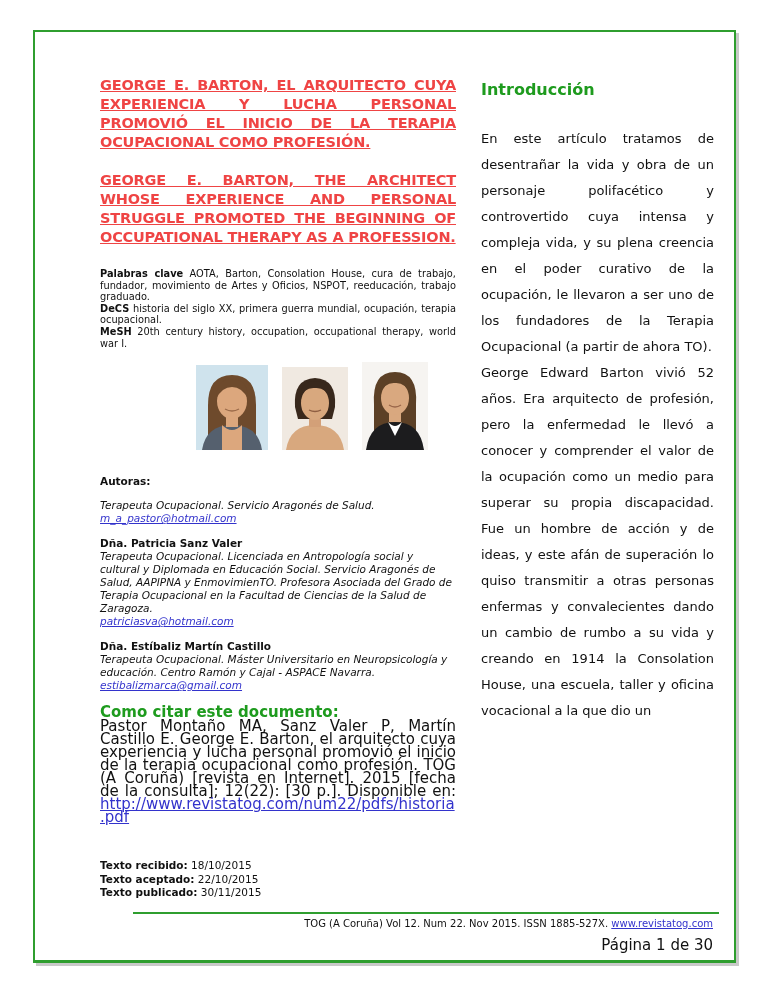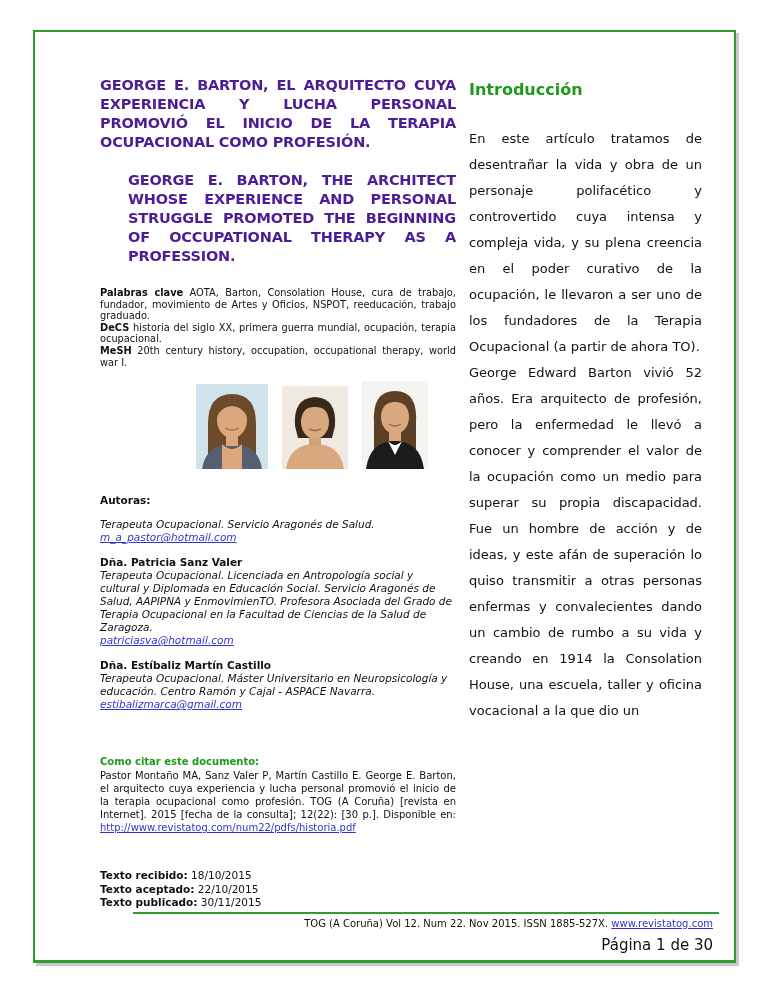--- a/index.html
+++ b/index.html
@@ -10,47 +10,47 @@
   }
   .border-box{
     position:absolute;left:33px;top:30px;width:699px;height:928px;
     border:2px solid #2f9e2f;border-bottom-width:3px;
     box-shadow:3px 3px 0 #c9c9c9;
     background:#fff;
   }
   
   .left-col{position:absolute;left:100px;top:76px;width:356px;}
   .title{
-    color:#4c1d95;font-weight:bold;font-size:14.5px;line-height:19px;
-    text-align:justify;margin:0;letter-spacing:-0.2px;
+    color:#ef4444;font-weight:bold;font-size:14.5px;line-height:19px;
+    text-align:justify;margin:0;letter-spacing:-0.2px;text-decoration:underline;
   }
-  .title-en{margin-top:19px;margin-left:28px;}
+  .title-en{margin-top:19px;}
   .keywords{
     margin-top:21px;font-size:9.8px;line-height:11.6px;text-align:justify;
   }
   .keywords p{margin:0;}
   .photos{
     margin-top:13px;padding-left:96px;display:flex;gap:14px;align-items:flex-end;
   }
   .photo{display:block;}
   .authors-heading{margin-top:25px;font-size:10.5px;font-weight:bold;}
   .author{margin-top:12px;font-size:10.5px;line-height:13px;}
   .author .a-name{font-weight:bold;}
   .author .a-bio{font-style:italic;}
   .author a, .cite a, .footer a{
     color:#3333cc;text-decoration:underline;
   }
   .author a{font-style:italic;}
-  .cite{margin-top:44px;font-size:10px;line-height:13px;}
+  .cite{margin-top:14px;font-size:15px;line-height:13px;}
   .cite .cite-heading{color:#1e9b1e;font-weight:bold;margin:0 0 1px 0;}
   .cite .cite-body{margin:0;text-align:justify;word-break:break-word;}
   .dates{margin-top:35px;font-size:10.5px;line-height:13.5px;}
   .dates b{font-weight:bold;}
   
-  .right-col{position:absolute;left:469px;top:80px;width:233px;}
+  .right-col{position:absolute;left:481px;top:80px;width:233px;}
   .intro-heading{
     color:#1e9b1e;font-weight:bold;font-size:16px;margin:0;
   }
   .intro-text{margin-top:27px;font-size:13px;line-height:26px;text-align:justify;}
   .intro-text p{margin:0;}
   
   .footer-rule{
     position:absolute;left:133px;top:912px;width:586px;height:2px;
     background:#2f9e2f;
   }

